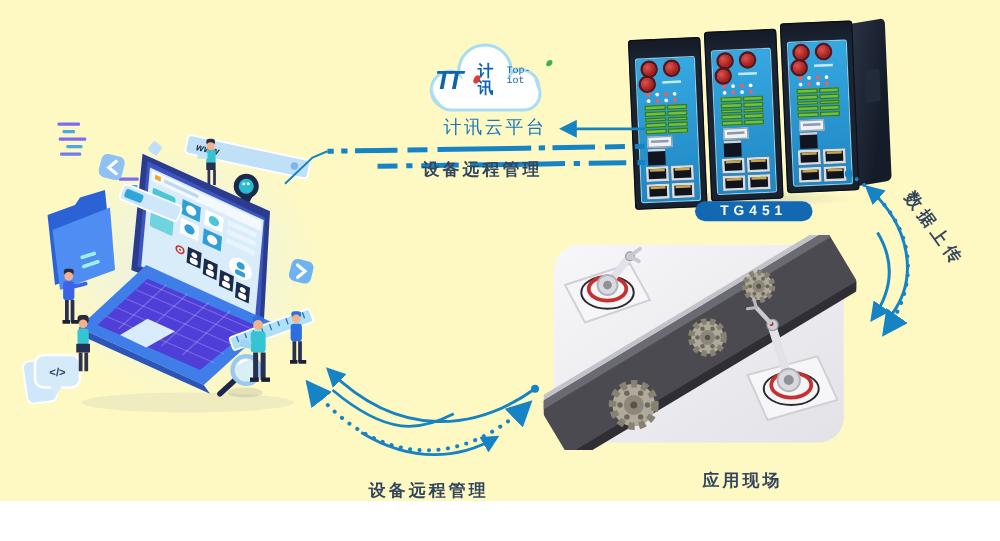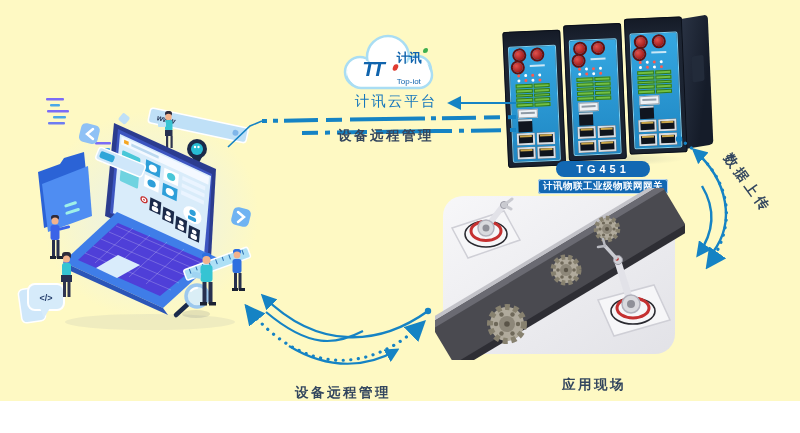--- a/index.html
+++ b/index.html
@@ -6,23 +6,23 @@
   .stage{position:relative;width:800px;height:401px;background:#fef9c3;overflow:hidden;
          font-family:"Liberation Sans","DejaVu Sans",sans-serif;}
   .abs{position:absolute;}
   .label{color:#33465e;font-weight:700;font-size:13.5px;letter-spacing:2.5px;text-align:center;}
   .cloud-label{color:#1677bd;font-weight:400;font-size:14.5px;letter-spacing:2px;text-align:center;}
   
   .logo-row{display:flex;align-items:center;justify-content:center;gap:5px;}
   .tt{font-style:italic;font-weight:900;font-size:21px;color:#1064ad;letter-spacing:-3px;line-height:1;position:relative;}
   .tt-dot{position:absolute;right:-6px;top:-1px;width:5px;height:7px;background:#e03c31;
           border-radius:60% 40% 60% 40%;transform:rotate(18deg);}
-  .logo-col{display:flex;flex-direction:column;line-height:1;position:relative;}
+  .logo-col{display:flex;flex-direction:row;line-height:1;position:relative;font-family:Liberation Mono, monospace;}
   .logo-cn{font-size:12.5px;font-weight:700;color:#1064ad;}
-  .logo-sub{font-size:8px;color:#1064ad;margin-top:13px;}
+  .logo-sub{font-size:8px;color:#1064ad;margin-top:1px;}
   .leaf{position:absolute;right:-6px;top:-4px;width:5px;height:5px;background:#3faf4e;border-radius:70% 30% 70% 30%;}
   
   .cluster{position:absolute;left:505px;top:20px;width:185px;height:145px;transform:rotate(-2.5deg);}
   .device{position:absolute;width:58px;height:136px;}
   .chassis{position:absolute;inset:0;background:linear-gradient(#141a26,#1d2533 14%,#1a2230);
            border-radius:3px;box-shadow:inset 0 0 0 1px #0b101a;}
   .panel{position:absolute;left:5px;right:5px;top:15px;bottom:5px;
          background:linear-gradient(#35a8e2,#1f86c2);border-radius:2px;border:1px solid #7fd0f2;}
   .ant{position:absolute;width:10px;height:10px;border-radius:50%;
        background:radial-gradient(circle at 35% 35%,#e0524d,#a11d1c 70%);box-shadow:0 0 0 2px #611110;}
@@ -199,21 +199,20 @@
         <div class="eth">
           <span class="port"></span>
             <span class="port"></span>
             <span class="port"></span>
             <span class="port"></span>
         </div>
       </div>
     </div>
   </div>
   <div class="badge model">TG451</div>
-  <div class="badge sub">计讯物联工业级物联网网关</div>
 
   <div class="abs" style="left:40px;top:110px;width:220px;height:210px;border-radius:50%;
        background:radial-gradient(ellipse,rgba(222,237,250,.75),rgba(222,237,250,0) 70%);"></div>
   <svg class="abs" style="left:10px;top:90px;" width="270" height="250" viewBox="10 90 270 250">
 
     <g>
       <rect x="46" y="98" width="18" height="2.5" rx="1" fill="#7b6cf6"></rect>
       <rect x="50" y="104" width="10" height="2.5" rx="1" fill="#4aa8e8"></rect>
       <rect x="47" y="110" width="22" height="2.5" rx="1" fill="#7b6cf6"></rect>
       <rect x="53" y="116" width="13" height="2.5" rx="1" fill="#4aa8e8"></rect>

